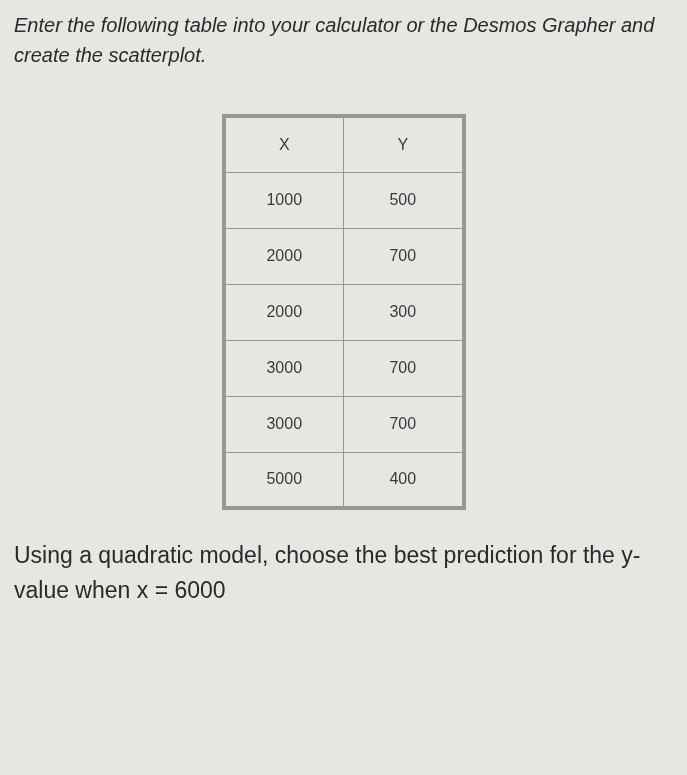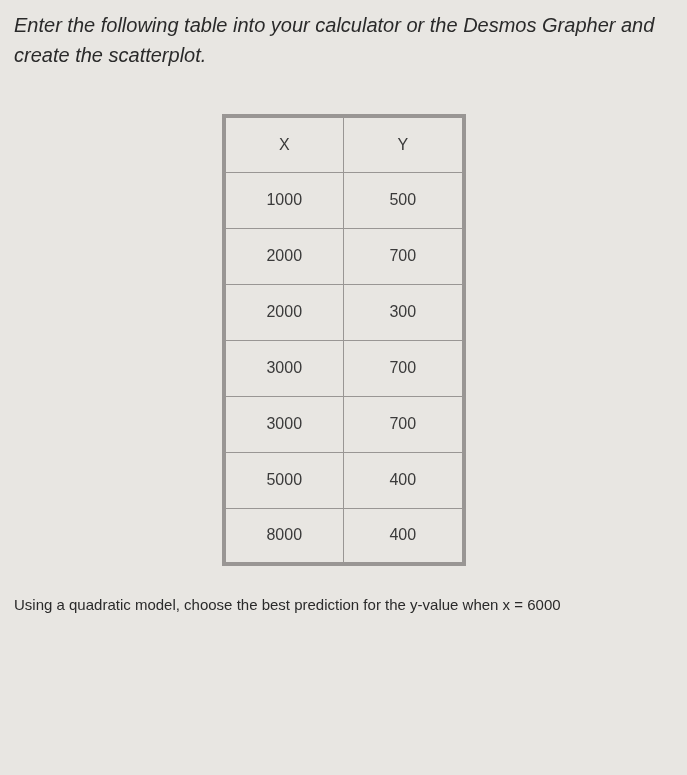--- a/index.html
+++ b/index.html
@@ -39,21 +39,21 @@
       font-size: 16px;
       color: #3a3a3a;
       width: 120px;
       height: 56px;
       vertical-align: middle;
     }
     th {
       font-weight: normal;
     }
     .instruction-bottom {
-      font-size: 15px;
+      font-size: 23px;
       line-height: 1.5;
     }
   </style>
 </head>
 <body>
 
 <p class="instruction-top">Enter the following table into your calculator or the Desmos Grapher and create the scatterplot.</p>
 
 <div class="table-container">
   <table>
@@ -81,21 +81,17 @@
         <td>700</td>
       </tr>
       <tr>
         <td>3000</td>
         <td>700</td>
       </tr>
       <tr>
         <td>5000</td>
         <td>400</td>
       </tr>
-      <tr>
-        <td>8000</td>
-        <td>400</td>
-      </tr>
     </tbody>
   </table>
 </div>
 
 <p class="instruction-bottom">Using a quadratic model, choose the best prediction for the y-value when x = 6000</p>
 
 </body></html>

